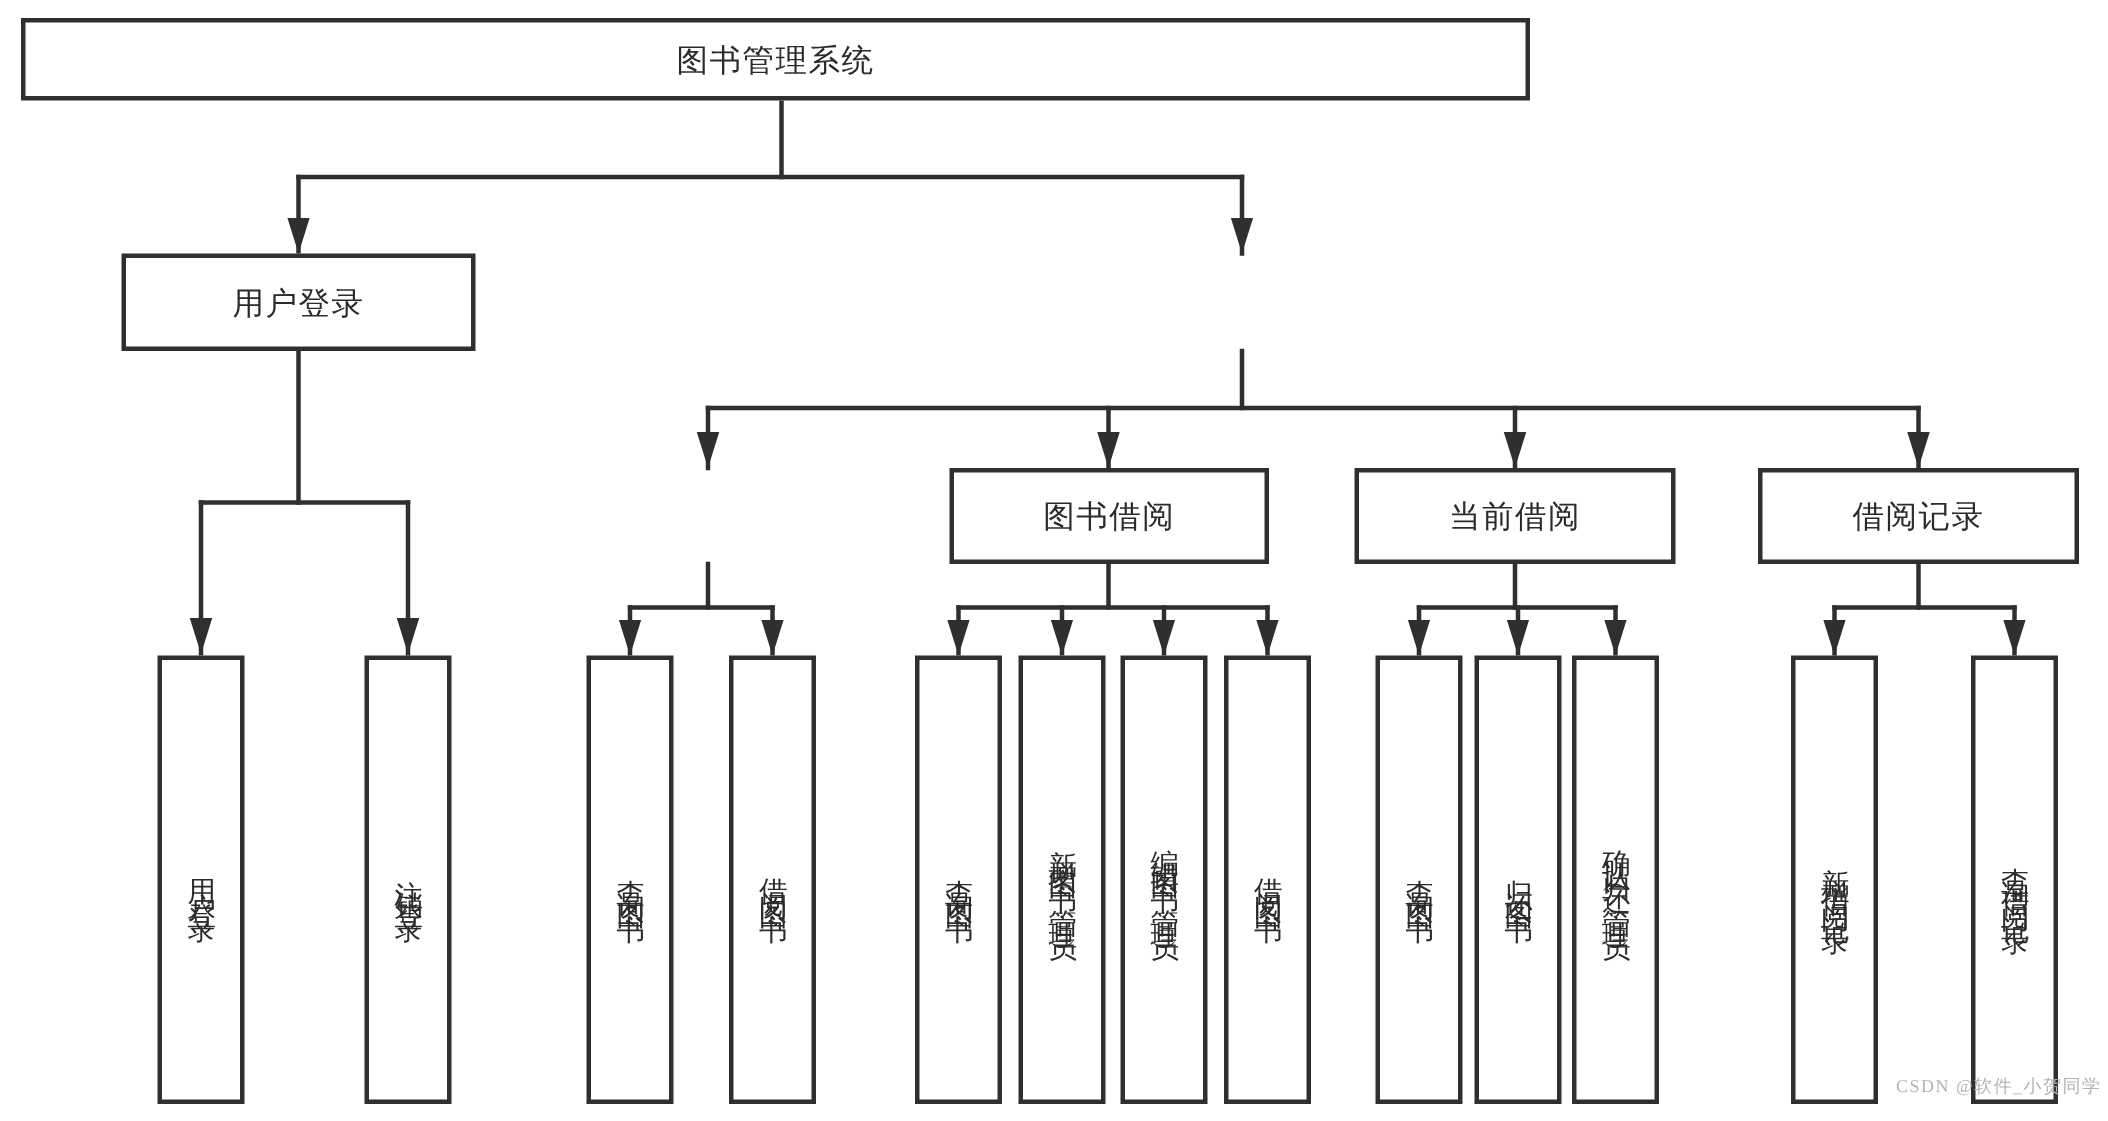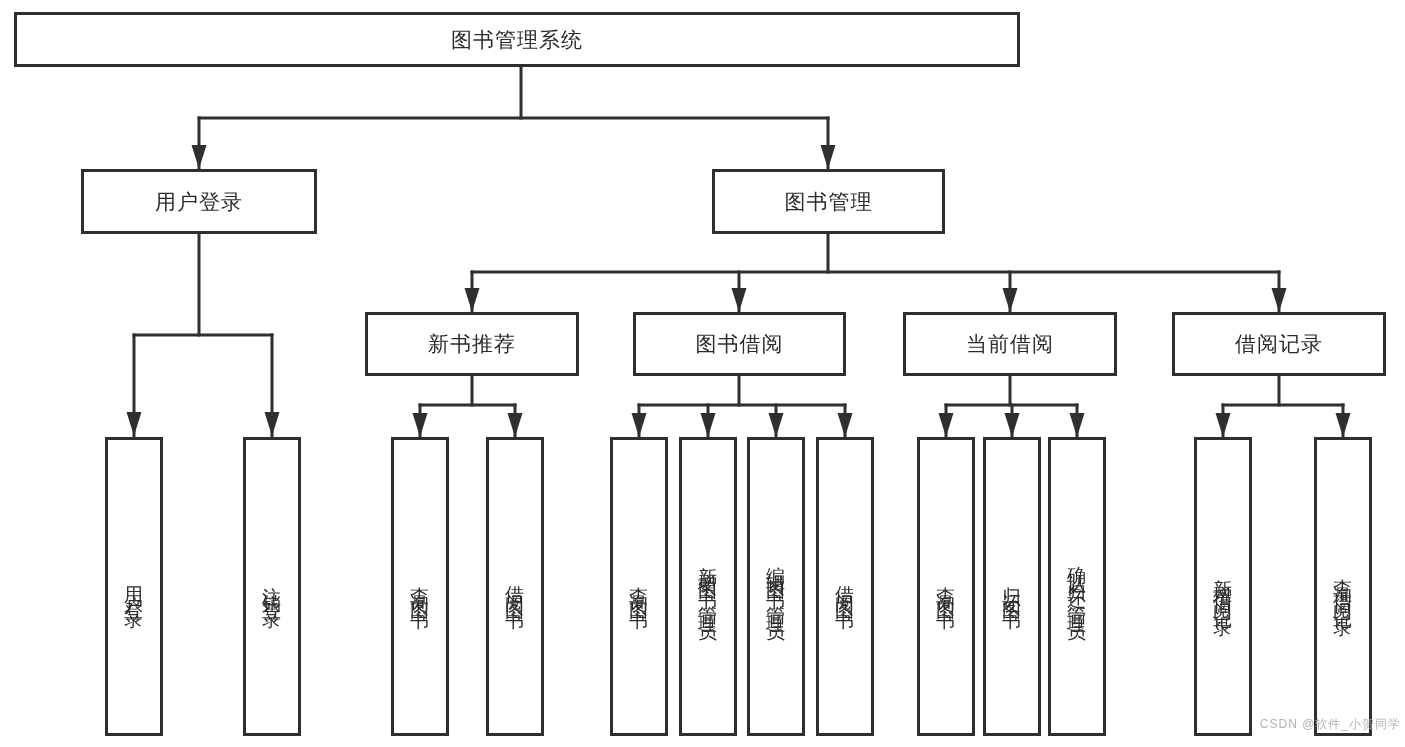--- a/index.html
+++ b/index.html
@@ -1,19 +1,19 @@
 <!DOCTYPE html>
 <html style="--line: #2f2f2f; --text: #2b2b2b; --watermark: #b3b3b3; --background: #ffffff;"><head>
 <meta charset="utf-8">
 <style>
   html,body{margin:0;padding:0;background:#fff;}
   .stage{
     position:relative;width:1405px;height:747px;overflow:hidden;
     background:var(--background,#ffffff);
-    font-family:Liberation Sans, sans-serif;
+    font-family:Liberation Serif, serif;
     color:var(--text,#2b2b2b);
   }
   svg.wires{position:absolute;left:0;top:0;width:1405px;height:747px;}
   .ln{stroke:var(--line,#2f2f2f);stroke-width:3;fill:none;stroke-linecap:square;}
   .arrfill{fill:var(--line,#2f2f2f);}
   .node{
     position:absolute;box-sizing:border-box;background:#ffffff;
     border:3px solid var(--line,#2f2f2f);
     display:flex;align-items:center;justify-content:center;
   }
@@ -78,27 +78,21 @@
     <path class="ln" d="M1343 405 V437" marker-end="url(#arr)"></path>
   </svg>
 
   <div class="node h" style="left:14px;top:12px;width:1006px;height:55px;">
     <span class="label">图书管理系统</span>
   </div>
 
   <div class="node h" style="left:81px;top:169px;width:236px;height:65px;">
     <span class="label">用户登录</span>
   </div>
-  <div class="node h" style="left:712px;top:169px;width:233px;height:65px;">
-    <span class="label">图书管理</span>
-  </div>
 
-  <div class="node h" style="left:365px;top:312px;width:214px;height:64px;">
-    <span class="label">新书推荐</span>
-  </div>
   <div class="node h" style="left:903px;top:312px;width:214px;height:64px;">
     <span class="label">当前借阅</span>
   </div>
   <div class="node h" style="left:633px;top:312px;width:213px;height:64px;">
     <span class="label">图书借阅</span>
   </div>
   <div class="node h" style="left:1172px;top:312px;width:214px;height:64px;">
     <span class="label">借阅记录</span>
   </div>
 

